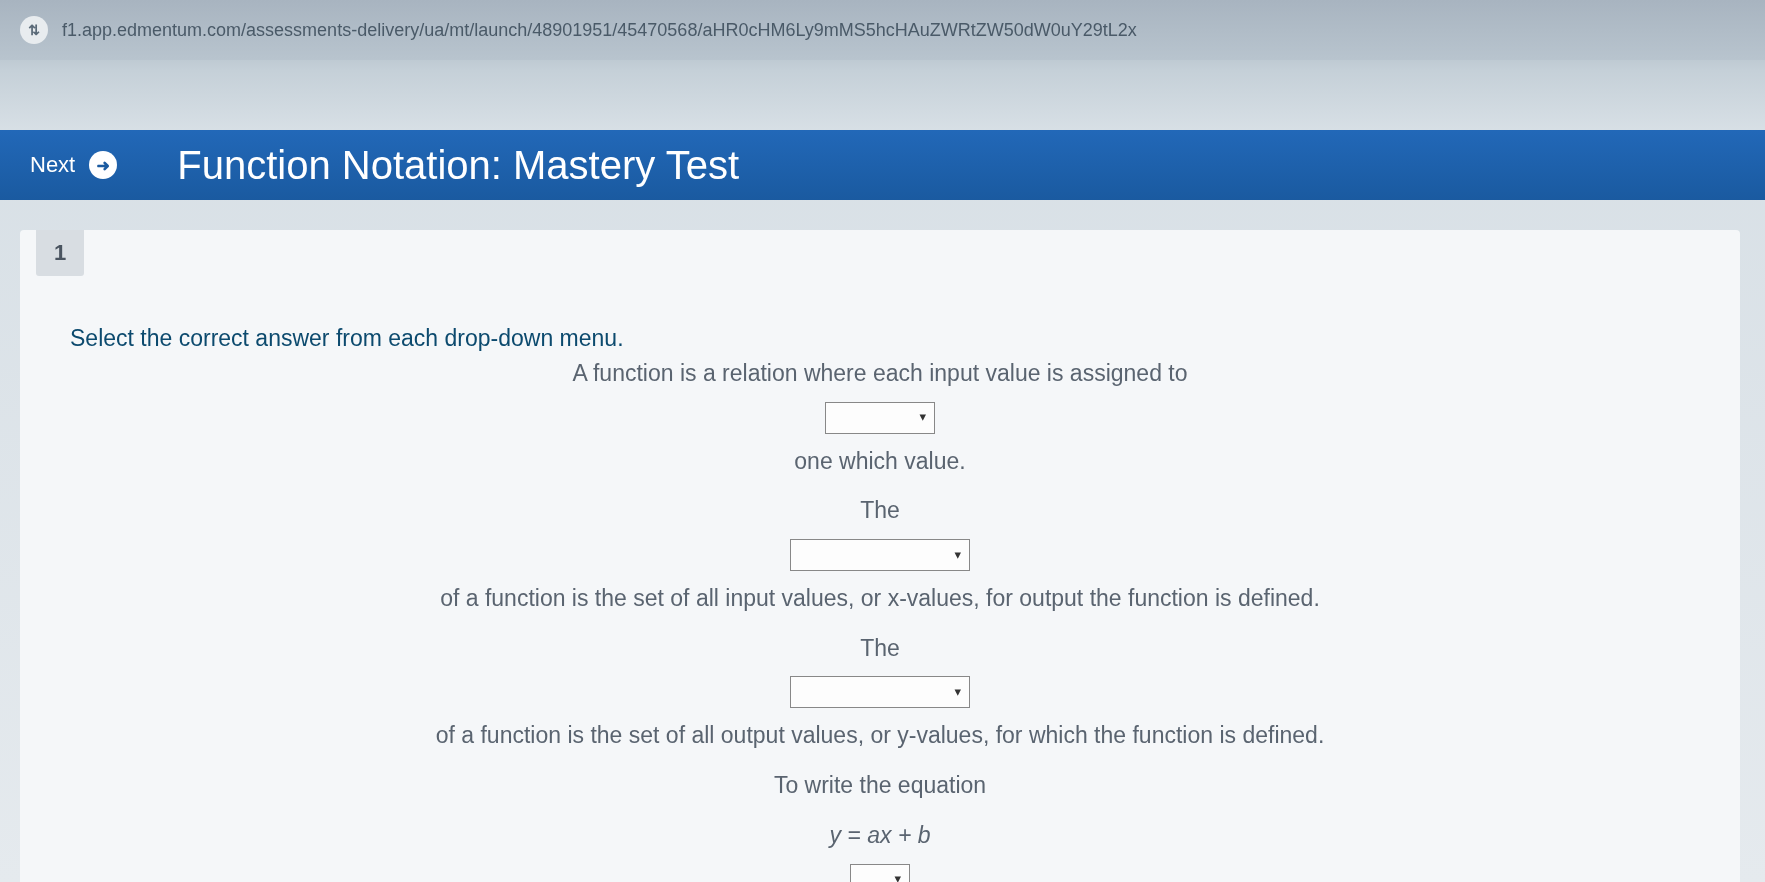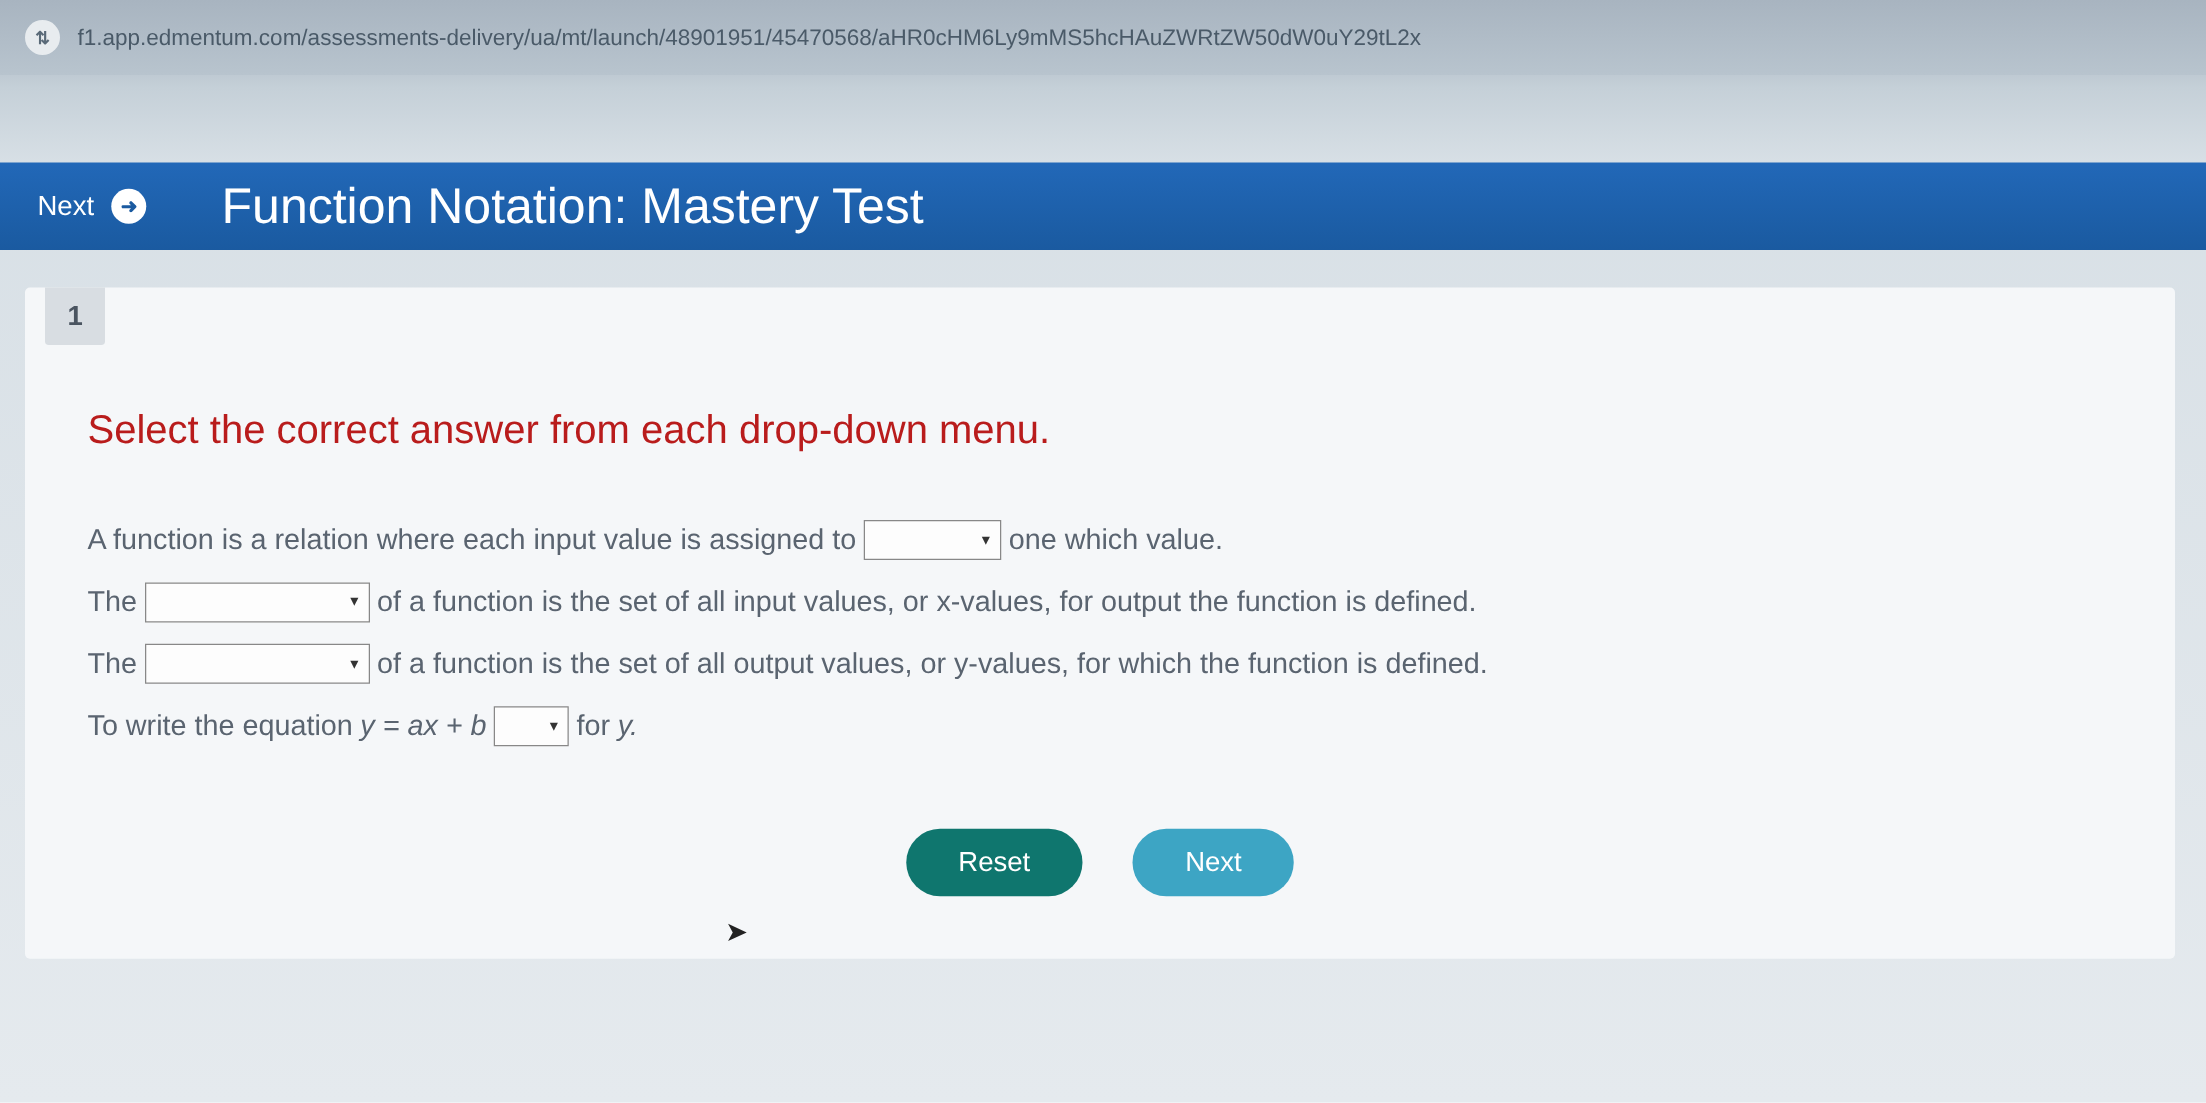--- a/index.html
+++ b/index.html
@@ -88,33 +88,33 @@
       color: #4a5460;
       font-size: 22px;
       font-weight: bold;
       padding: 10px 18px;
       border-radius: 0 0 3px 3px;
     }
     .question-body {
       padding-top: 95px;
     }
     .instruction {
-      color: #b91c1c;
-      font-size: 32px;
-      margin-bottom: 48px;
+      color: #0c4a6e;
+      font-size: 23px;
     }
     .question-line {
       color: #5a6470;
       font-size: 23px;
       line-height: 1.9;
       margin-bottom: 6px;
       display: flex;
       align-items: center;
       flex-wrap: wrap;
       gap: 6px;
+      flex-direction: column;
     }
     .question-line .italic { font-style: italic; }
     .dropdown {
       display: inline-flex;
       align-items: center;
       justify-content: flex-end;
       border: 1px solid #888;
       background: #fdfdfd;
       height: 32px;
       padding: 0 8px 0 12px;

